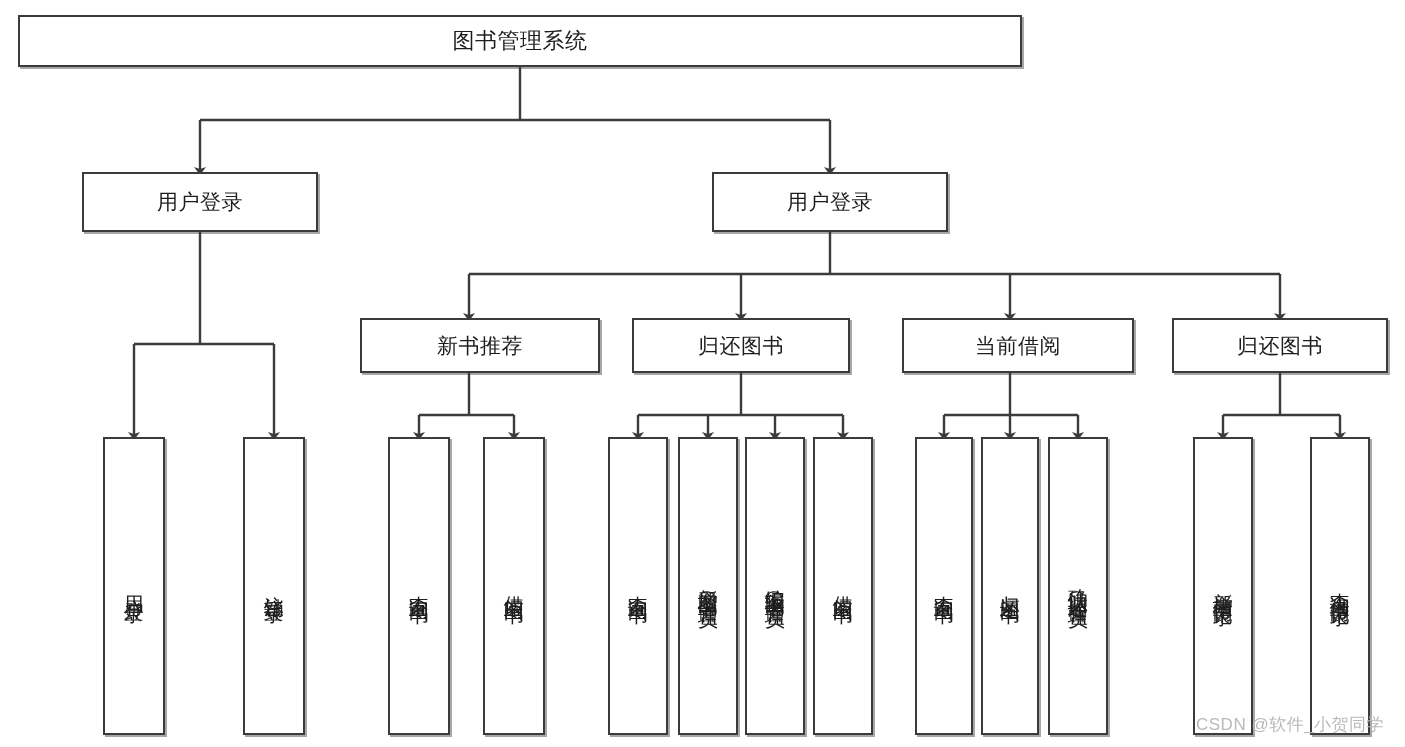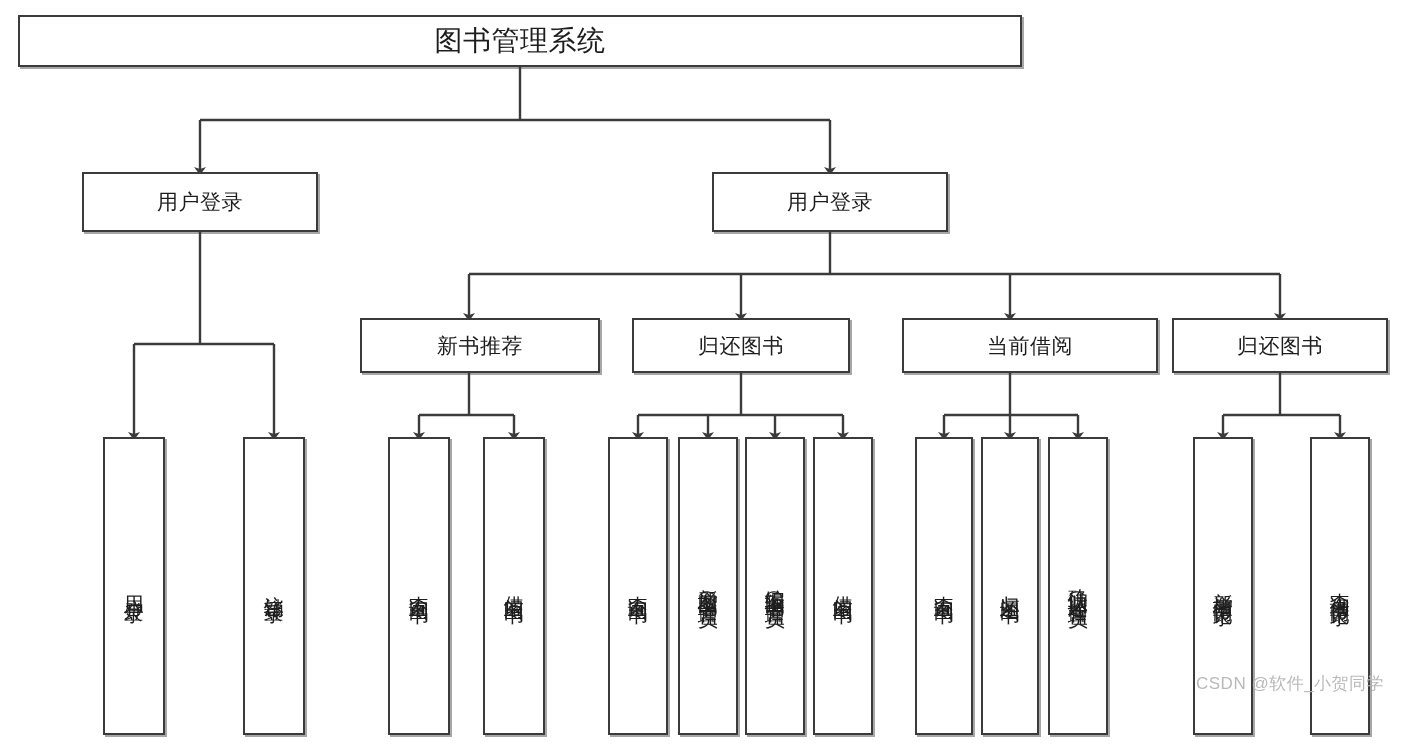--- a/index.html
+++ b/index.html
@@ -41,21 +41,21 @@
     letter-spacing: 0.5px;
     white-space: nowrap;
     text-align: center;
   }
   .node.vertical .node-label {
     writing-mode: vertical-rl;
     text-orientation: upright;
     letter-spacing: 3px;
     font-size: 20px;
   }
-  .node.root .node-label { font-size: 28px; text-align: right; }
+  .node.root .node-label { font-size: 22px; text-align: right; }
   .watermark {
     position: absolute;
     color: #b9b9b9;
     font-size: 17px;
     white-space: nowrap;
     letter-spacing: 0.5px;
     pointer-events: none;
   }
 </style>
 </head>
@@ -113,21 +113,21 @@
       </div>
       <div class="node" style="left: 712px; top: 172px; width: 236px; height: 60px;">
         <span class="node-label">用户登录</span>
       </div>
       <div class="node" style="left: 360px; top: 318px; width: 240px; height: 55px;">
         <span class="node-label">新书推荐</span>
       </div>
       <div class="node" style="left: 632px; top: 318px; width: 218px; height: 55px;">
         <span class="node-label">归还图书</span>
       </div>
-      <div class="node" style="left: 902px; top: 318px; width: 256px; height: 55px;">
+      <div class="node" style="left: 902px; top: 318px; width: 232px; height: 55px;">
         <span class="node-label">当前借阅</span>
       </div>
       <div class="node" style="left: 1172px; top: 318px; width: 216px; height: 55px;">
         <span class="node-label">归还图书</span>
       </div>
       <div class="node vertical" style="left: 103px; top: 437px; width: 62px; height: 298px;">
         <span class="node-label">用户登录</span>
       </div>
       <div class="node vertical" style="left: 243px; top: 437px; width: 62px; height: 298px;">
         <span class="node-label">注销登录</span>
@@ -159,14 +159,14 @@
       <div class="node vertical" style="left: 1048px; top: 437px; width: 60px; height: 298px;">
         <span class="node-label">确认归还（管理员）</span>
       </div>
       <div class="node vertical" style="left: 1193px; top: 437px; width: 60px; height: 298px;">
         <span class="node-label">新增借阅记录</span>
       </div>
       <div class="node vertical" style="left: 1310px; top: 437px; width: 60px; height: 298px;">
         <span class="node-label">查询借阅记录</span>
       </div>
     </div>
-  <div class="watermark" style="left:1196px; top:672px;">CSDN @软件_小贺同学</div>
+  <div class="watermark" style="left:1196px; top:713px;">CSDN @软件_小贺同学</div>
 </div>
 
 </body></html>

